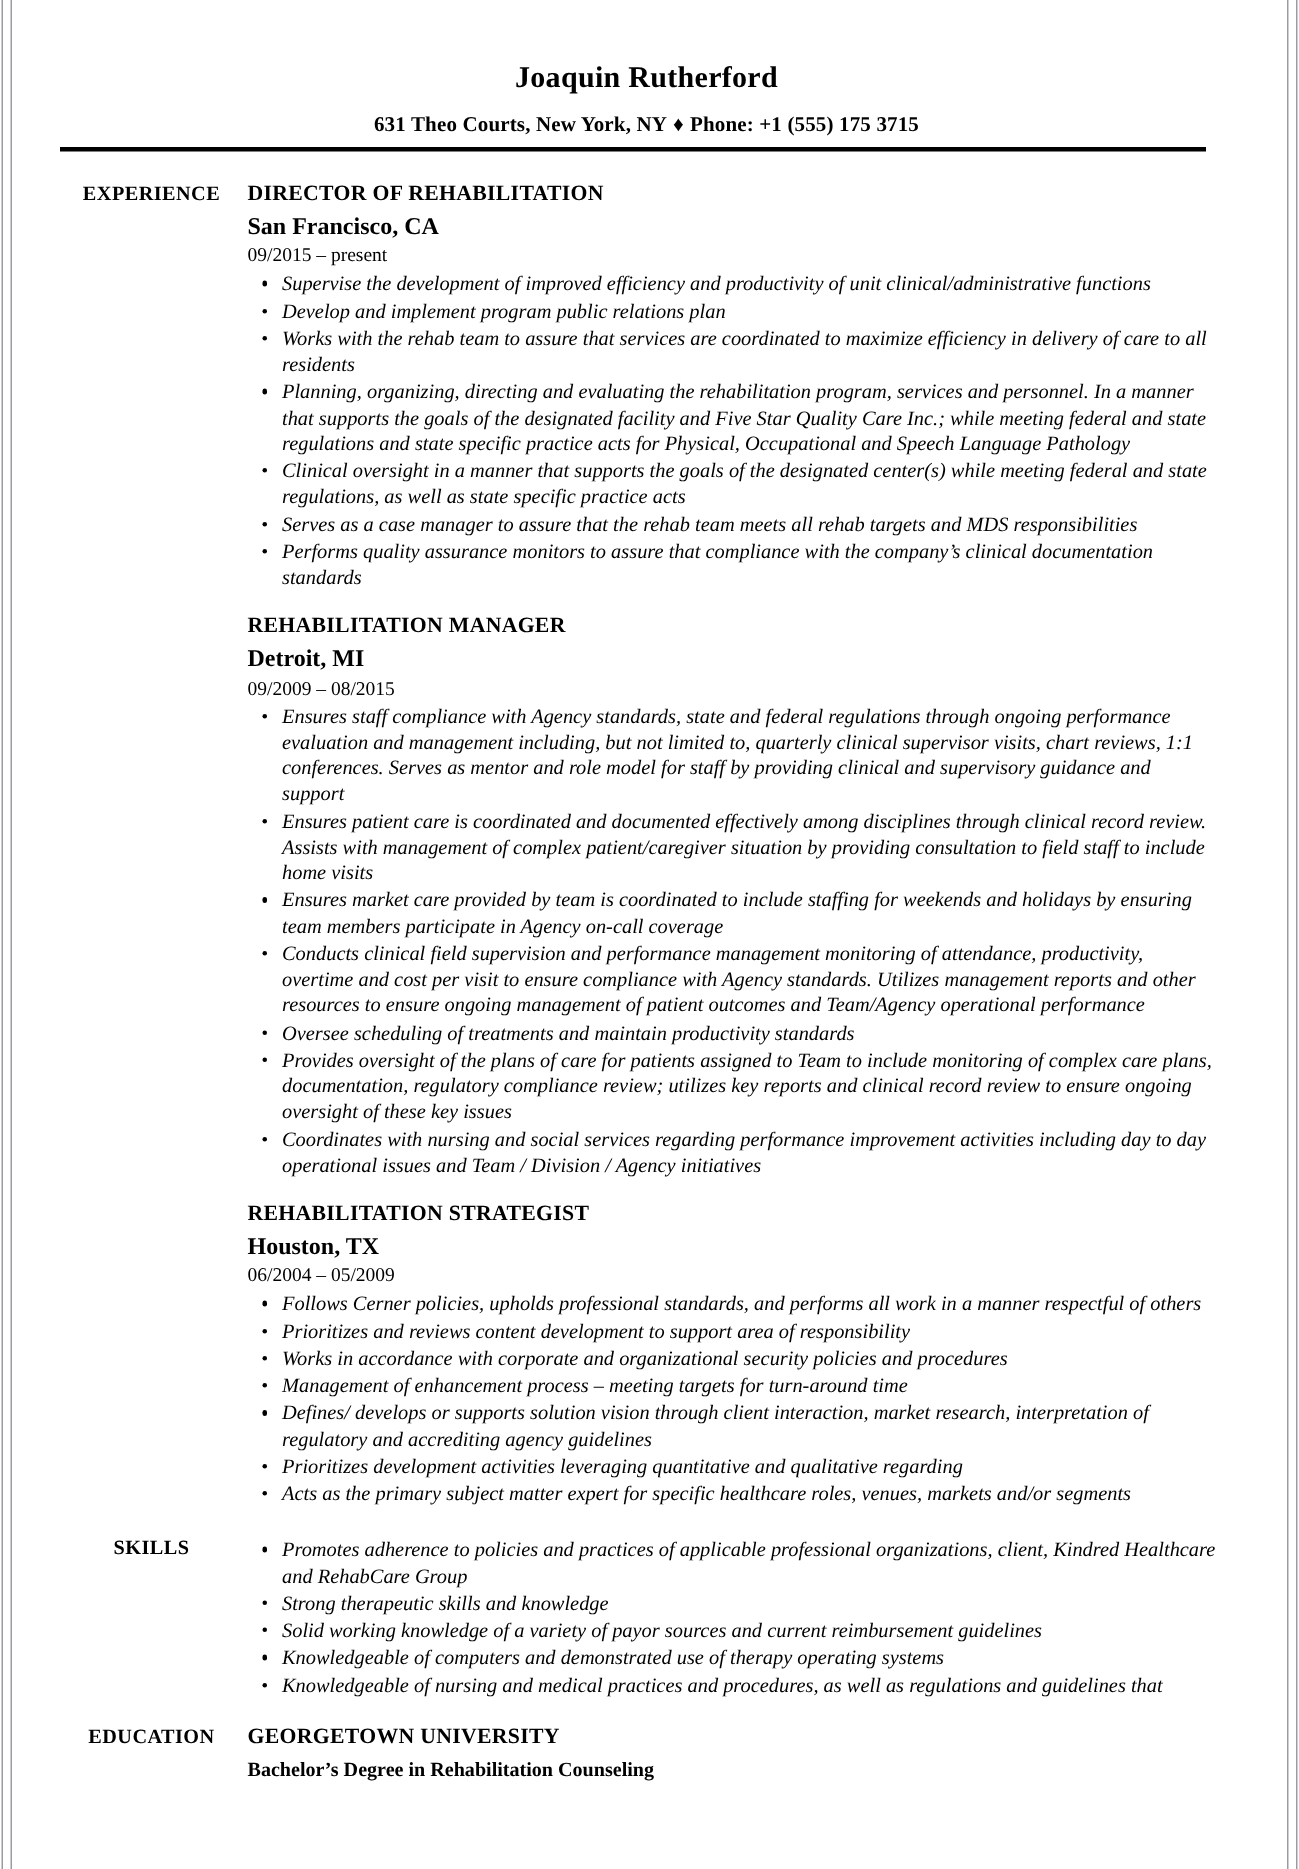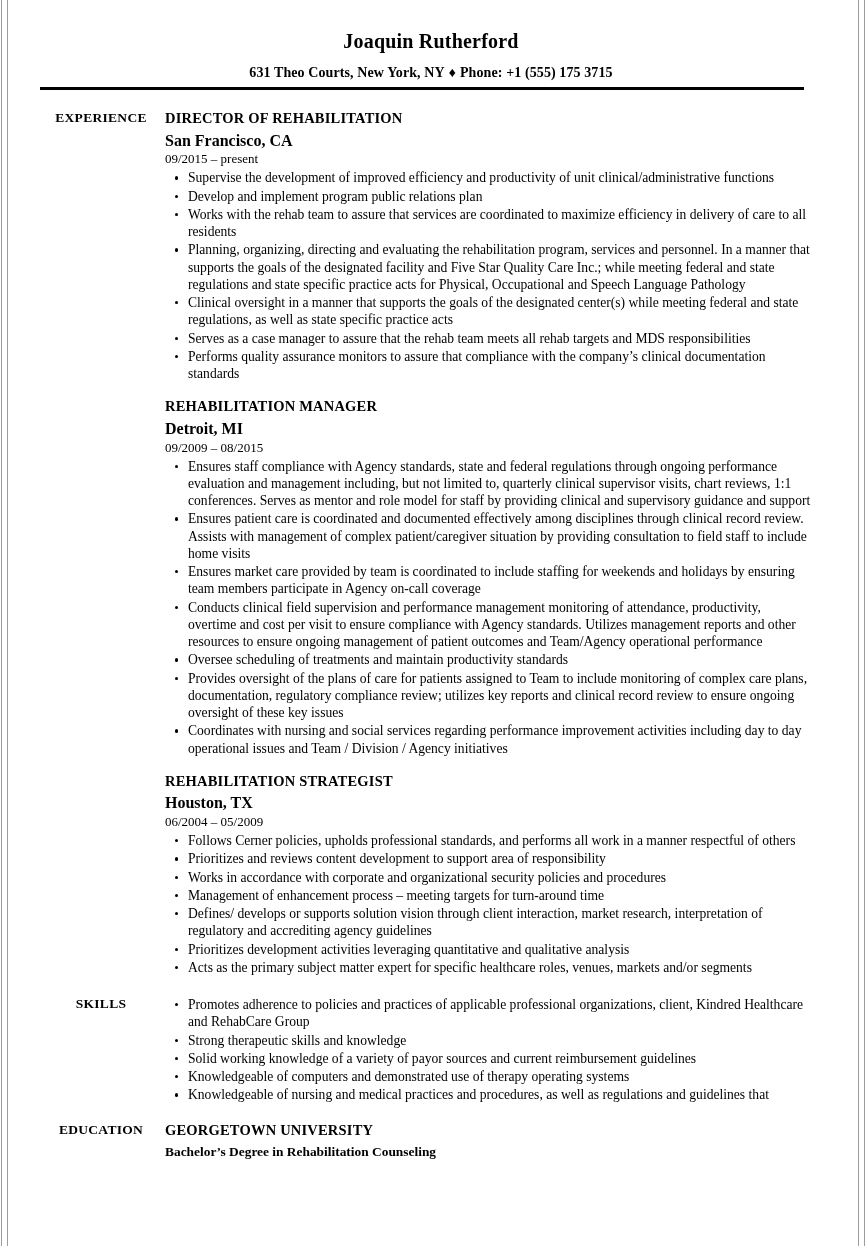--- a/index.html
+++ b/index.html
@@ -27,21 +27,21 @@
     width: 5px;
     border-left: 1px solid #9b9ba4;
     border-right: 1px solid #9b9ba4;
   }
   .page-border-left { left: 1px; }
   .page-border-right { right: 1px; }
 
   .content {
     position: absolute;
     left: 0;
-    top: 5px;
+    top: 16px;
     width: 862px;
   }
 
   
   .header {
     padding-top: 24px;
     text-align: center;
   }
   .full-name {
     font-size: 20px;
@@ -116,20 +116,21 @@
     list-style: none;
     margin: 1px 0 0 0;
     padding: 0;
   }
   ul.bullets > li {
     position: relative;
     padding-left: 23px;
     font-size: 13.6px;
     line-height: 1.27;
     margin-top: 1px;
+    font-style: italic;
   }
   ul.bullets > li::before {
     content: "";
     position: absolute;
     left: 10px;
     top: 7px;
     width: 3.4px;
     height: 3.4px;
     border-radius: 50%;
     background: #000000;
@@ -202,21 +203,21 @@
         <div class="job">
           <div class="job-title">REHABILITATION STRATEGIST</div>
           <div class="job-location">Houston, TX</div>
           <div class="job-dates">06/2004 – 05/2009</div>
           <ul class="bullets">
             <li>Follows Cerner policies, upholds professional standards, and performs all work in a manner respectful of others</li>
             <li>Prioritizes and reviews content development to support area of responsibility</li>
             <li>Works in accordance with corporate and organizational security policies and procedures</li>
             <li>Management of enhancement process – meeting targets for turn-around time</li>
             <li>Defines/ develops or supports solution vision through client interaction, market research, interpretation of regulatory and accrediting agency guidelines</li>
-            <li>Prioritizes development activities leveraging quantitative and qualitative analysis</li>
+            <li>Prioritizes development activities leveraging quantitative and qualitative regarding</li>
             <li>Acts as the primary subject matter expert for specific healthcare roles, venues, markets and/or segments</li>
           </ul>
         </div>
 
       </div>
     </div>
 
     <div class="section" id="skills-section">
       <div class="section-label">SKILLS</div>
       <div class="section-body">

